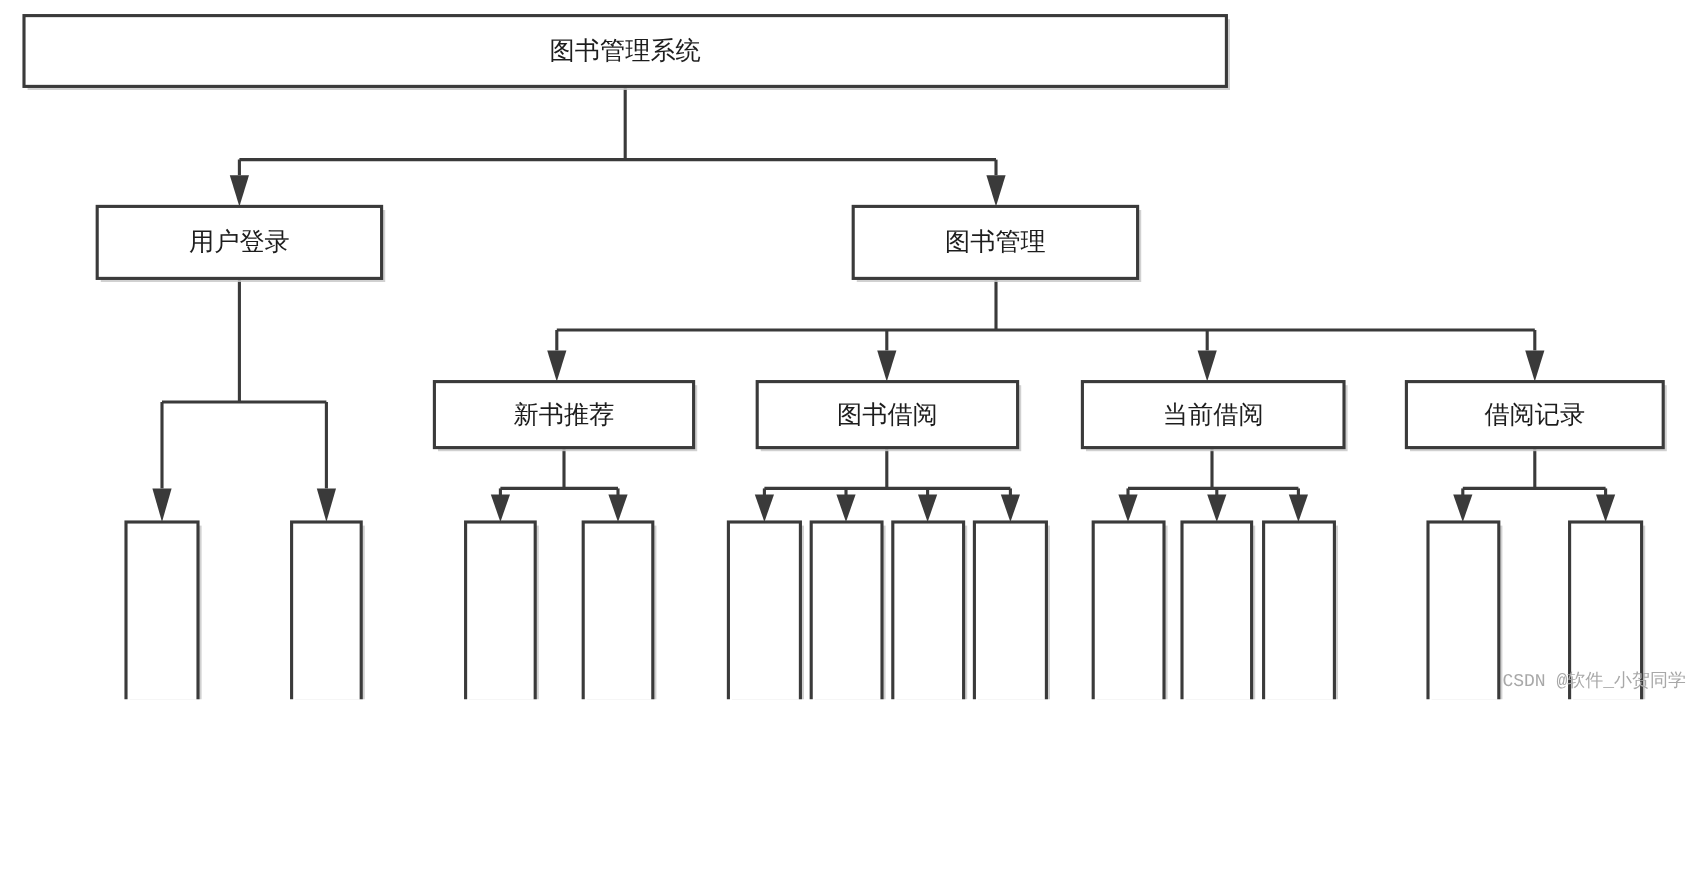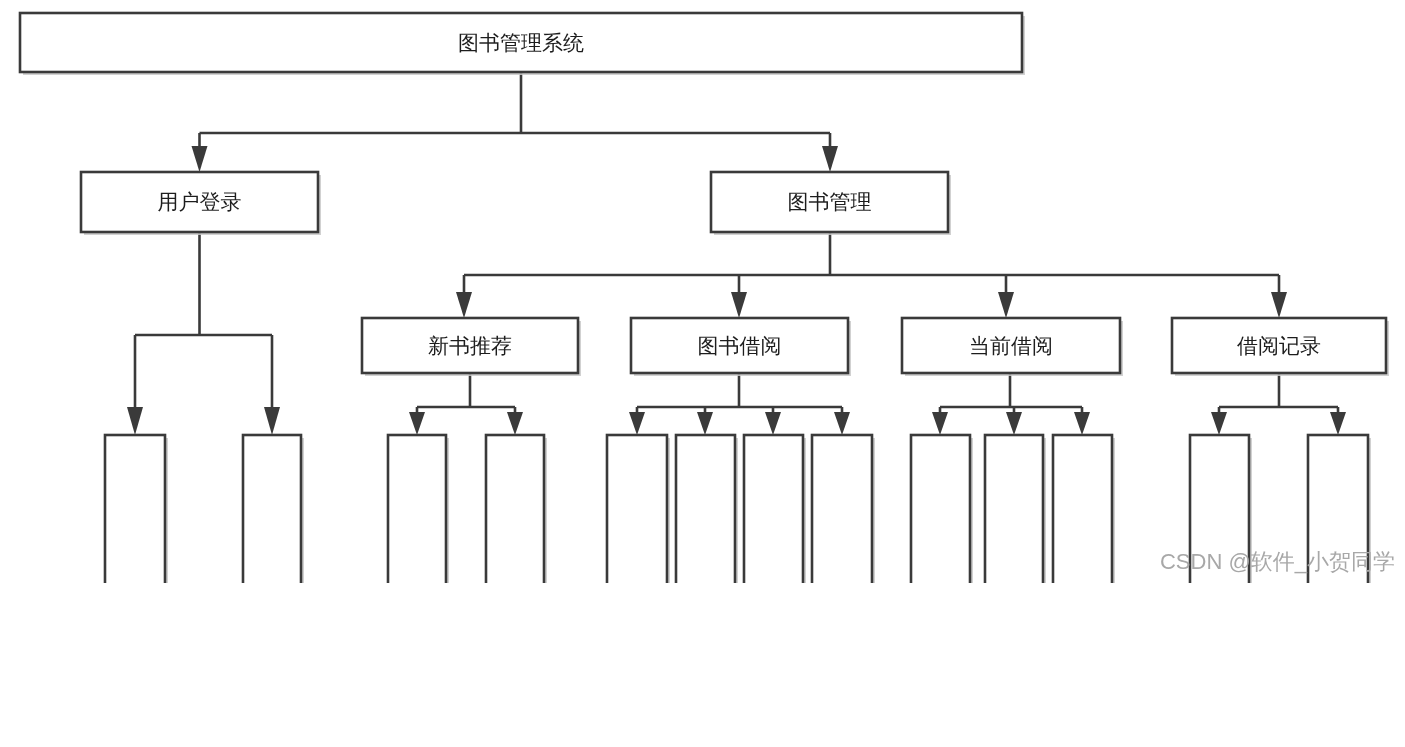--- a/index.html
+++ b/index.html
@@ -61,24 +61,24 @@
     line-height: 1;
     display: flex;
     align-items: center;
     justify-content: center;
     text-align: center;
     white-space: nowrap;
     pointer-events: none;
   }
   #watermark {
     position: absolute;
-    right: 10px;
+    right: 0;
     bottom: 6px;
-    font-family: Liberation Sans, sans-serif;
-    font-size: 22px;
+    font-family: Liberation Mono, monospace;
+    font-size: 15px;
     color: #a8a8a8;
     white-space: nowrap;
   }
 </style>
 </head>
 <body>
 
 <div id="diagram-root">
 
   <svg id="flow-svg" viewBox="0 0 1405 747">

